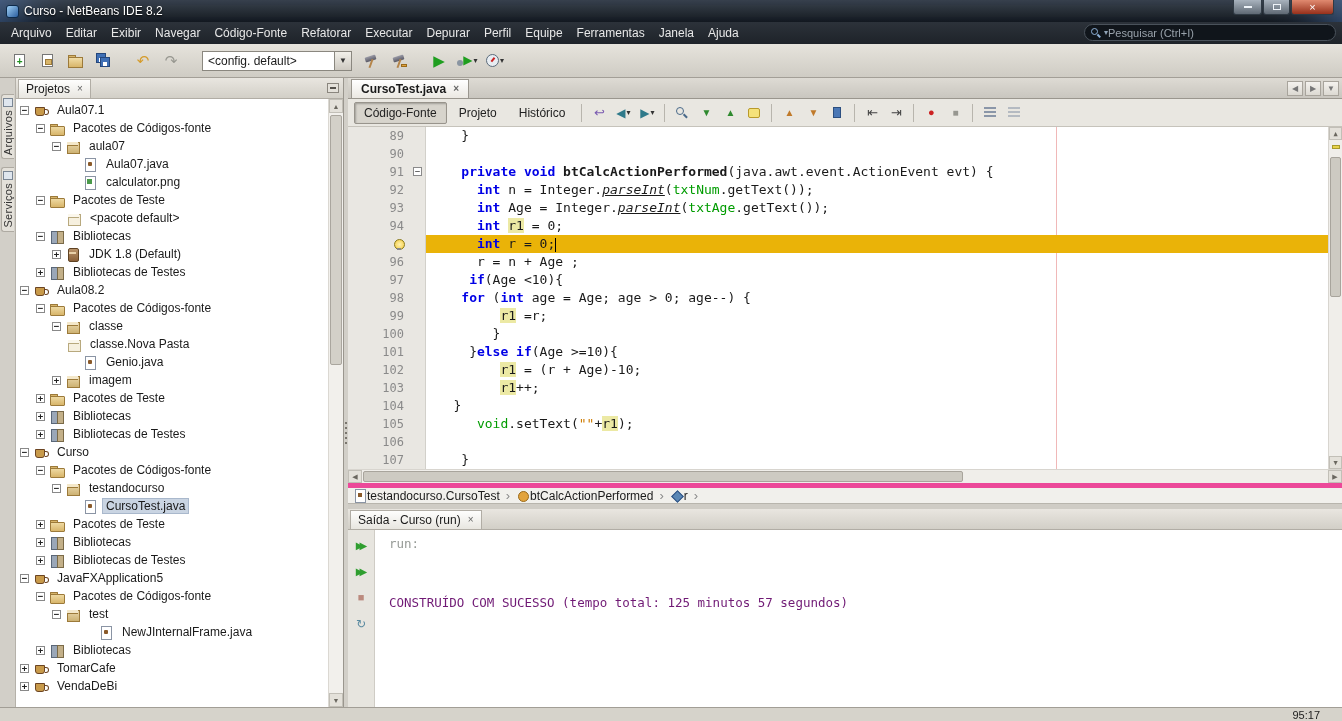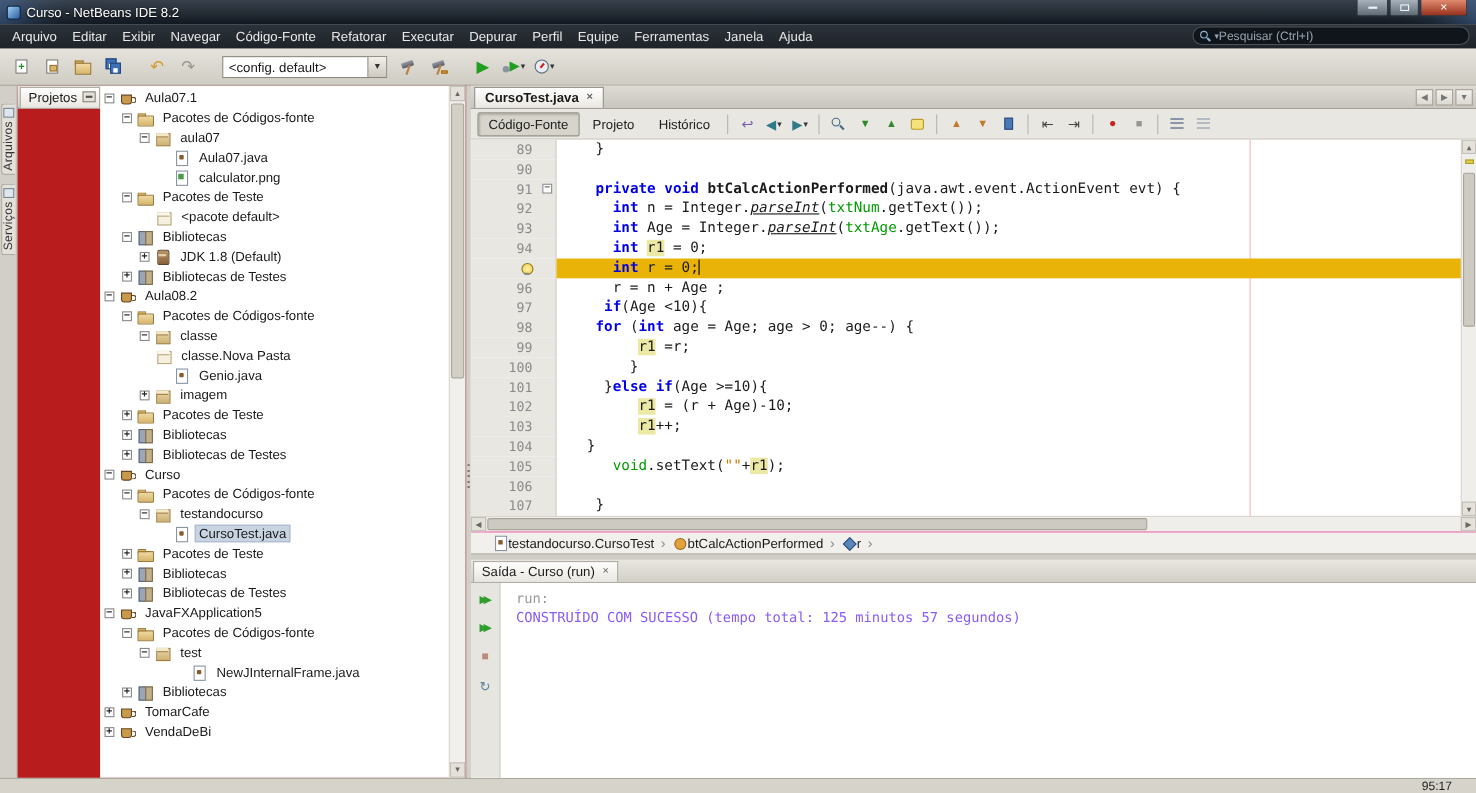--- a/index.html
+++ b/index.html
@@ -56,21 +56,21 @@
   .dd { font-size:8px; color:#333; margin-left:1px; }
 
   
   .main { display:flex; height:629px; }
   .dockstrip { width:16px; background:#d2cfc8; border-right:1px solid #b5b1a9; display:flex; flex-direction:column; align-items:center; padding-top:16px; gap:8px; }
   .vtab { display:flex; flex-direction:column; align-items:center; background:#e4e1da; border:1px solid #aeaaa2; border-right:none; border-radius:3px 0 0 3px; padding:3px 0; gap:3px; }
   .vicon { width:10px; height:9px; background:#dfe6ee; border:1px solid #7a8694; }
   .vtext { writing-mode:vertical-rl; transform:rotate(180deg); font-size:11px; color:#333; letter-spacing:.3px; }
 
   
-  .projects { width:408px; background:#b91c1c; border-right:1px solid #9a968e; display:flex; flex-direction:row; }
+  .projects { width:328px; background:#d946ef; border-right:1px solid #9a968e; display:flex; flex-direction:column; }
   .panel-head { height:21px; background:linear-gradient(#e9e6e0,#d2cfc7); border-bottom:1px solid #b1ada5; display:flex; align-items:flex-end; position:relative; }
   .panel-tab { background:linear-gradient(#fefefd,#e8e6e0); border:1px solid #b1ada5; border-bottom:none; padding:2px 7px; display:flex; gap:7px; align-items:center; margin-left:2px; font-size:12px; }
   .tab-x { color:#666; font-size:10px; line-height:10px; }
   .panel-min { position:absolute; right:4px; top:5px; width:12px; height:10px; border:1px solid #8a867e; background:#e4e1da; display:flex; align-items:center; justify-content:center; }
   .panel-min i { display:block; width:6px; height:2px; background:#55524c; }
   .tree { flex:1; position:relative; overflow:hidden; padding-top:2px; background:#fff; }
   .trow { height:18px; display:flex; align-items:center; white-space:nowrap; }
   .texp { width:9px; height:9px; border:1px solid #898989; background:#fff; color:#222; font:bold 9px/7px "DejaVu Sans Mono",monospace; text-align:center; margin-right:4px; flex:none; }
   .tspace { width:14px; flex:none; }
   .tlabel { padding:1px 4px; }
@@ -139,37 +139,37 @@
   .vsb { position:absolute; right:0; top:0; bottom:0; width:14px; background:#f0eeea; border-left:1px solid #d8d5cf; z-index:2; }
   .vsb .sb-arrow { height:13px; }
   .vsb .thumb { position:absolute; left:1px; right:1px; top:30px; height:140px; background:#cdcac2; border:1px solid #a8a49c; border-radius:2px; }
   .stripe-mark { position:absolute; right:2px; top:18px; width:8px; height:4px; background:#e8d24a; border:1px solid #a89a2a; z-index:3; }
 
   .hsb { height:14px; background:#f0eeea; border-top:1px solid #d8d5cf; position:relative; flex:none; }
   .hsb .arr { position:absolute; top:0; bottom:0; width:14px; display:flex; align-items:center; justify-content:center; font-size:7px; color:#6a675f; background:#e4e1da; border:1px solid #c2bfb7; }
   .hsb .arr.l { left:0; } .hsb .arr.r { right:0; }
   .hsb .thumb { position:absolute; left:15px; top:1px; bottom:1px; width:600px; background:#cdcac2; border:1px solid #a8a49c; border-radius:2px; }
 
-  .breadcrumb { height:20px; background:#f1f0ec; border-top:1px solid #ec4899; display:flex; align-items:center; padding:0 20px; gap:4px; flex:none; font-size:12px; }
+  .breadcrumb { height:20px; background:#f1f0ec; border-top:5px solid #ec4899; display:flex; align-items:center; padding:0 5px; gap:4px; flex:none; font-size:12px; }
   .bc-sep { color:#8a8a8a; font-size:13px; margin:0 2px; }
   .bci { width:14px; height:13px; position:relative; flex:none; }
   .bci-class::before { content:""; position:absolute; left:2px; top:0; width:9px; height:12px; background:#fff; border:1px solid #8a94a4; }
   .bci-class::after { content:""; position:absolute; left:5px; top:4px; width:4px; height:4px; background:#8a5a2a; }
   .bci-method::before { content:""; position:absolute; left:2px; top:2px; width:9px; height:9px; background:#e2a33c; border:1px solid #9a6a1a; border-radius:50%; }
   .bci-variable::before { content:""; position:absolute; left:3px; top:3px; width:7px; height:7px; background:#5a87b5; border:1px solid #2c4f80; transform:rotate(45deg); }
 
   .outgap { height:6px; background:#cfccc5; border-top:1px solid #b8b5ad; flex:none; }
   .outhead { height:21px; background:linear-gradient(#e9e6e0,#d2cfc7); border-bottom:1px solid #b1ada5; display:flex; align-items:flex-end; flex:none; }
   .outbody { flex:1; display:flex; background:#fff; min-height:0; }
   .outstrip { width:27px; background:#e7e5df; border-right:1px solid #cfccc5; display:flex; flex-direction:column; align-items:center; padding-top:6px; gap:7px; flex:none; }
   .obtn { width:19px; height:19px; display:flex; align-items:center; justify-content:center; border:1px solid transparent; border-radius:2px; }
   .i-rerun { letter-spacing:-4px; font-size:10px; color:#2f9e2f; padding-right:3px; }
   .olines { font-family:"DejaVu Sans Mono","Liberation Mono",monospace; font-size:12.5px; line-height:17px; padding:5px 0 0 14px; }
   .oline.run { color:#979b97; }
-  .oline.success { color:#8b5cf6; }
+  .oline.success { color:#701a75;margin-top:42px; }
 
   .statusbar { height:14px; background:#d6d3cb; border-top:1px solid #a29e96; display:flex; align-items:center; justify-content:flex-end; padding-right:22px; font-size:11px; color:#222;text-align:center; }
 </style>
 </head>
 <body>
 
 <div class="titlebar">
   <span class="appicon"></span>
   <span class="titletext">Curso - NetBeans IDE 8.2</span>
   <span class="winbtns">

